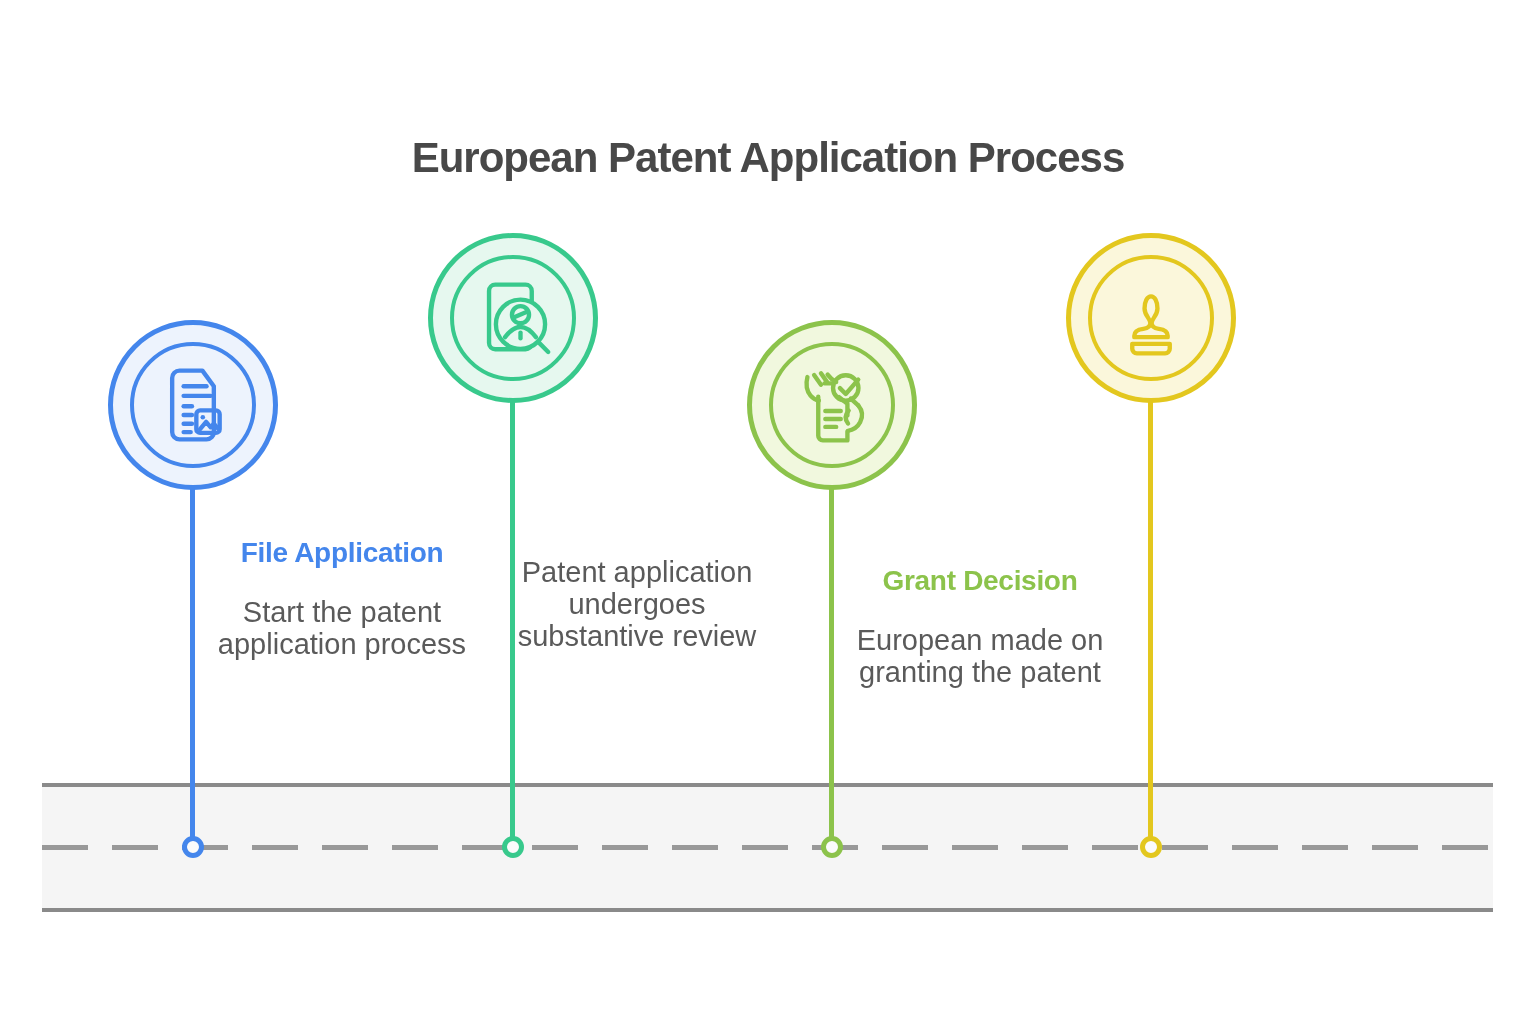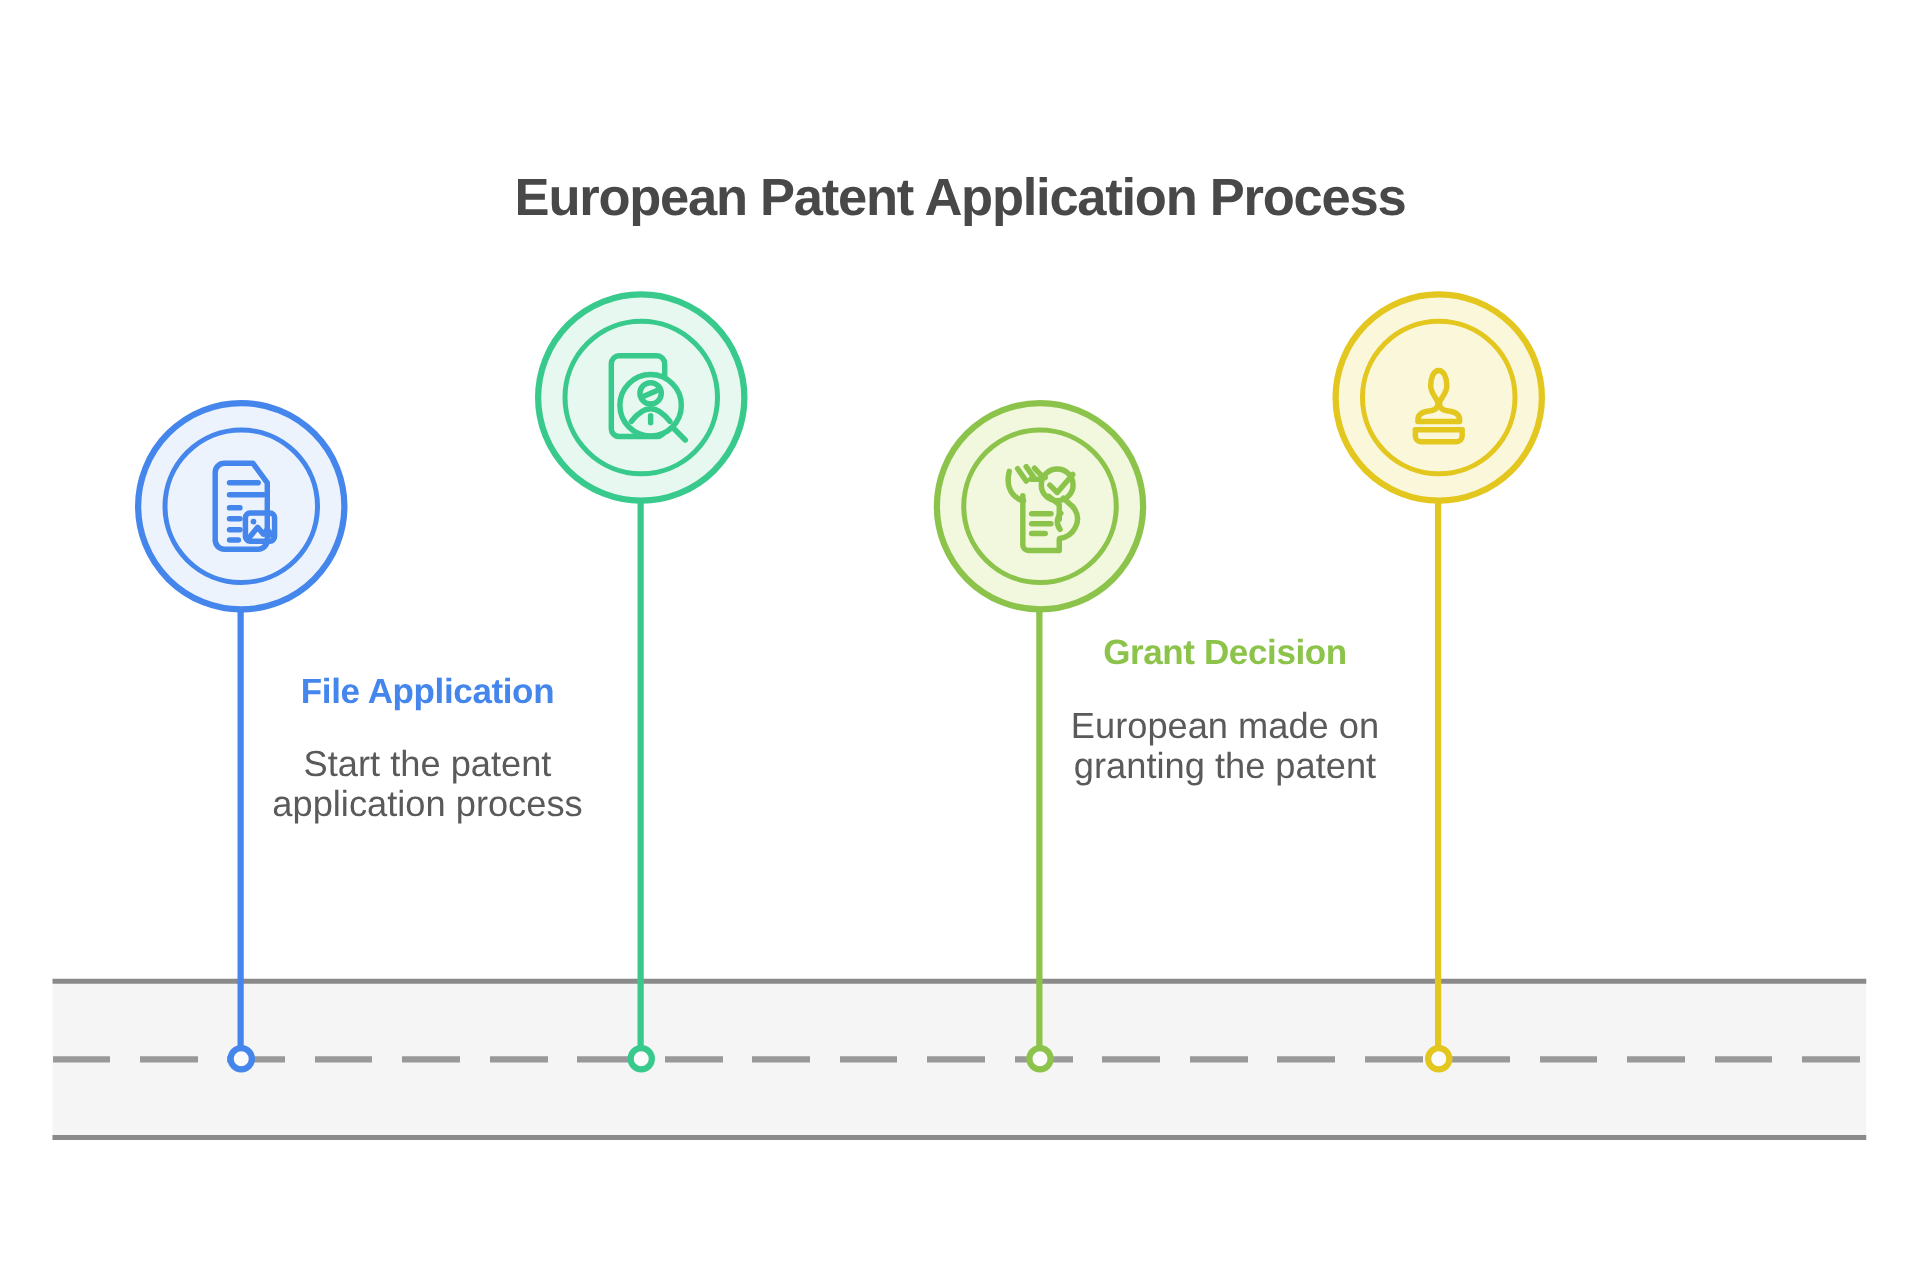--- a/index.html
+++ b/index.html
@@ -74,21 +74,21 @@
   .s1 .node{left:428px;top:233px;}
   .s1 .connector{left:510px;top:396px;height:451px;}
   .s1 .marker{left:502px;top:836px;}
   .s1 .step-text{left:502px;top:532px;}
   .s1 .step-title{width:220px;}
   .s1 .step-desc{margin-top:24px;}
 
   .s2 .node{left:747px;top:320px;}
   .s2 .connector{left:829px;top:483px;height:364px;}
   .s2 .marker{left:821px;top:836px;}
-  .s2 .step-text{left:845px;top:501px;}
+  .s2 .step-text{left:845px;top:560px;}
   .s2 .step-desc{margin-top:22px;}
 
   .s3 .node{left:1066px;top:233px;}
   .s3 .connector{left:1148px;top:396px;height:451px;}
   .s3 .marker{left:1140px;top:836px;}
   .s3 .step-text{left:1169px;top:532px;}
   .s3 .step-desc{margin-top:28px;}
 </style>
 </head>
 <body>
@@ -137,20 +137,23 @@
           <circle cx="27.6" cy="27" r="11.8" fill="var(--tint)"></circle>
           <circle cx="27.6" cy="22.4" r="4.1"></circle>
           <path d="M24.3 23.8 l6.7 -2.9"></path>
           <path d="M20.2 33.2 q7.4 -9.8 14.8 0"></path>
           <path d="M27.6 31 v2.7"></path>
           <path d="M36.2 35.6 l4.7 4.7"></path>
         </svg>
       </div>
     </div>
     <div class="step-text">
+      <div class="step-desc">Patent application
+undergoes
+substantive review</div>
     </div>
   </div>
 
   <div class="step s2" style="--accent: #8cc34b; --tint: #f1f8de; --title-color: #8cc34b;">
     <div class="connector"></div>
     <div class="marker"></div>
     <div class="node">
       <div class="ring">
         <svg width="100" height="100" viewBox="0 0 48 48" fill="none" stroke="currentColor" stroke-width="2.1" stroke-linecap="round" stroke-linejoin="round">
           <path d="M20.4 13.6 h3.2"></path>

